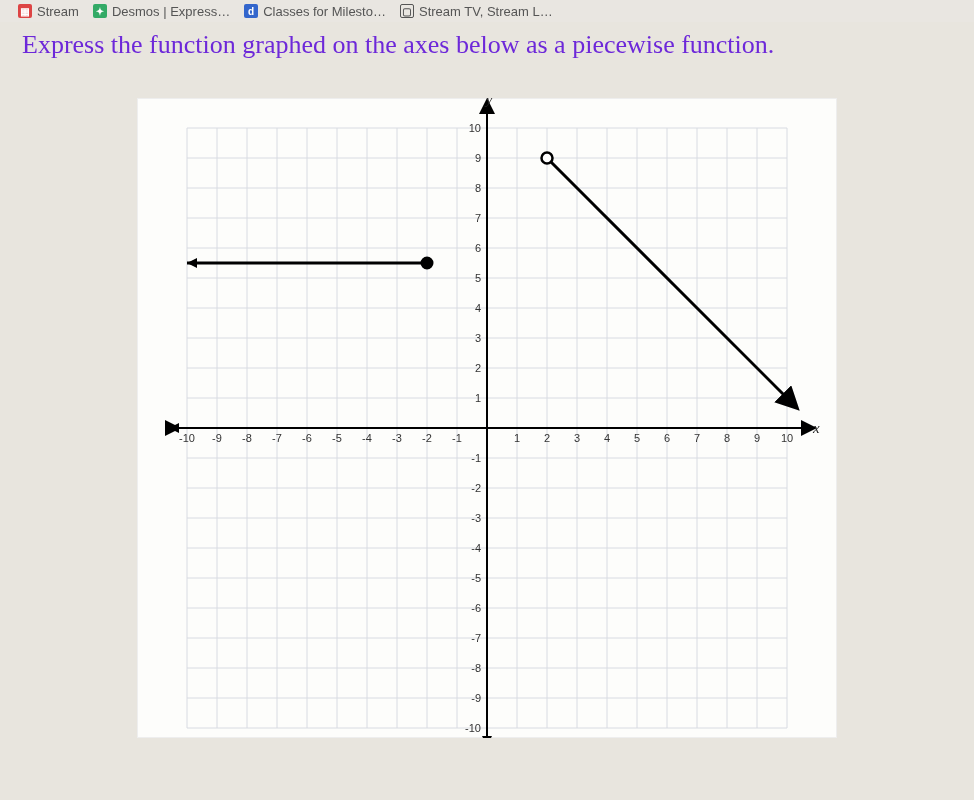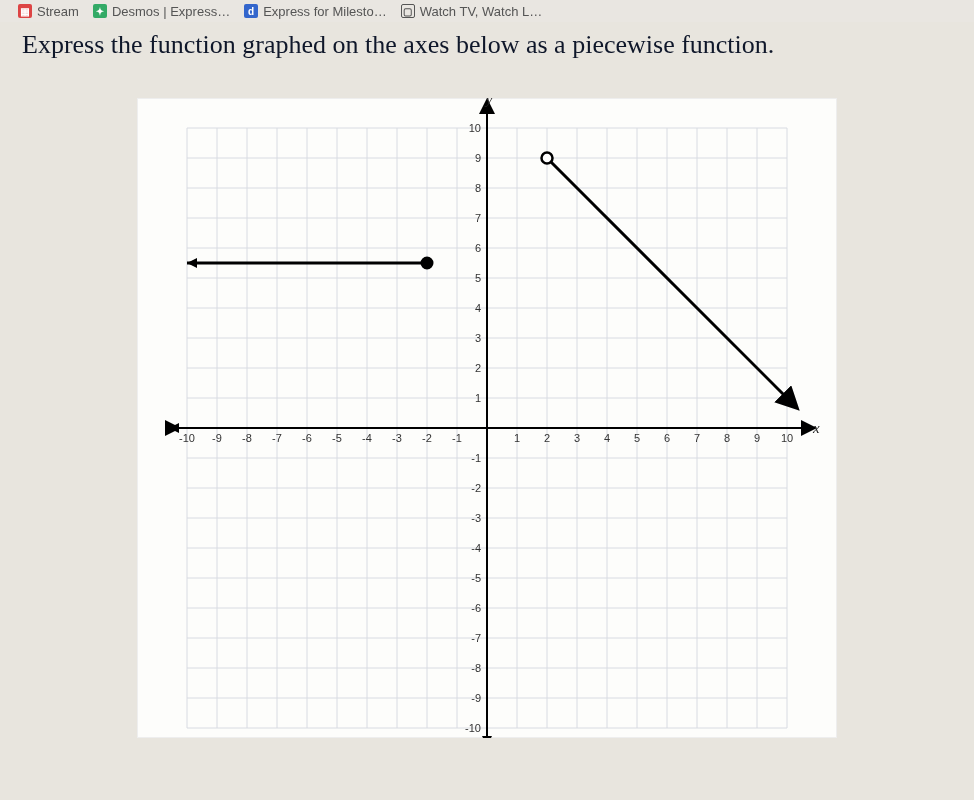--- a/index.html
+++ b/index.html
@@ -38,21 +38,21 @@
   .bk-blue { background:#36c; color:#fff; }
   .bk-outline { border:1.5px solid #555; color:#555; }
   .content-wrap {
     background: #e8e5de;
     padding: 6px 10px 30px 10px;
     min-height: 778px;
   }
   .question {
     font-family: Georgia, serif;
     font-size: 26px;
-    color: #0f172a;
+    color: #6d28d9;
     padding: 2px 6px 18px 12px;
   }
   .chart-box {
     width: 700px;
     height: 640px;
     margin: 20px auto 0 auto;
     position: relative;
     background: #fdfdfb;
     box-shadow: inset 0 0 0 1px #eee;
   }
@@ -73,25 +73,25 @@
   <div class="bookmark">
     <span class="bk-icon bk-red">▦</span>
     <span>Stream</span>
   </div>
   <div class="bookmark">
     <span class="bk-icon bk-green">✦</span>
     <span>Desmos | Express…</span>
   </div>
   <div class="bookmark">
     <span class="bk-icon bk-blue">d</span>
-    <span>Express for Milesto…</span>
+    <span>Classes for Milesto…</span>
   </div>
   <div class="bookmark">
     <span class="bk-icon bk-outline">▢</span>
-    <span>Watch TV, Watch L…</span>
+    <span>Stream TV, Stream L…</span>
   </div>
 </div>
 
 <div class="content-wrap">
   <div class="question">Express the function graphed on the axes below as a piecewise function.</div>
 
   <div class="chart-box">
     <svg id="chart-svg" width="700" height="640" viewBox="0 0 700 640">
         <line x1="50" y1="630" x2="50" y2="30" class="grid-line"></line>
         <line x1="80" y1="630" x2="80" y2="30" class="grid-line"></line>

